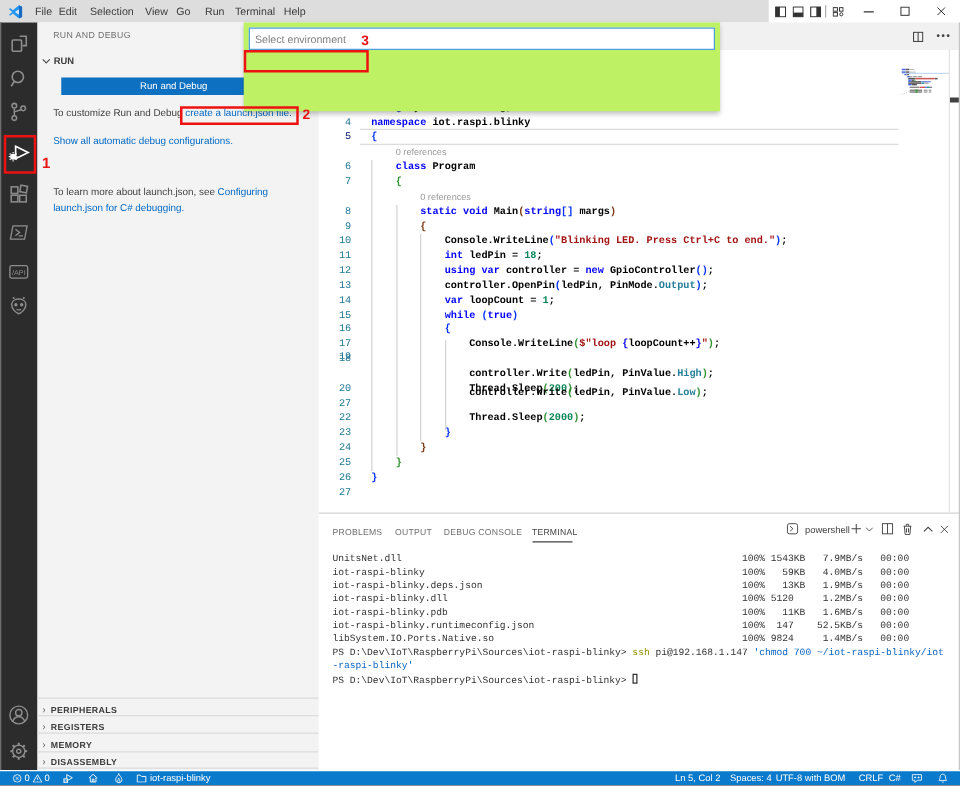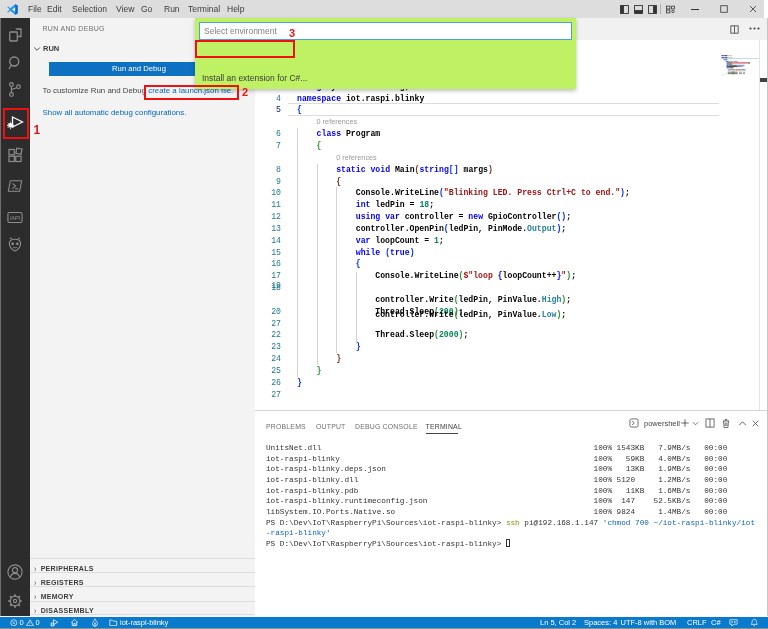--- a/index.html
+++ b/index.html
@@ -1,21 +1,21 @@
 <!DOCTYPE html>
 <html><head>
 <meta charset="utf-8">
 <style>
 * { margin:0; padding:0; box-sizing:border-box; }
 html,body { width:768px; height:629px; overflow:hidden; }
 body { position:relative; font-family:"Liberation Sans", sans-serif; background:#fff; }
 .abs { position:absolute; }
 
 
-#titlebar { left:0; top:0; width:764px; height:18px; background:#dddddd; }
+#titlebar { left:0; top:0; width:615px; height:18px; background:#dddddd; }
 .menu { position:absolute; top:0; height:18px; line-height:18px; font-size:8.5px; color:#3c3c3c; }
 #wintitle { position:absolute; top:0; left:280px; width:208px; height:18px; line-height:18px; font-size:7.5px; color:#333; text-align:center; }
 
 
 #activitybar { left:0; top:18px; width:30px; height:598px; background:#2c2c2c; }
 .abicon { position:absolute; left:0; width:30px; text-align:center; }
 
 
 #sidebar { left:30px; top:18px; width:225px; height:598px; background:#f3f3f3; font-size:7.9px; color:#424242; }
 .sbh { position:absolute; left:12.5px; top:7px; font-size:7px; color:#6f6f6f; letter-spacing:0.3px; }
@@ -178,20 +178,21 @@
 </div>
 
 <div class="abs" id="sidebar">
   <div class="sbh">RUN AND DEBUG</div>
   <div class="abs" style="left:2px;top:25.7px;font-size:7.5px;font-weight:bold;color:#3b3b3b"><svg style="position:absolute;left:1px;top:2.5px" width="8" height="6" viewBox="0 0 8 6" fill="none" stroke="#4f4f4f" stroke-width="1">
         <path d="M1.2 1.5 L4 4.3 L6.8 1.5"></path>
       </svg><span style="margin-left:11px">RUN</span></div>
   <div class="btn" style="left:18.5px;top:44px;width:181px;height:14.2px;line-height:14.2px">Run and Debug</div>
   <div class="abs" style="left:12.5px;top:68.3px;white-space:nowrap">To customize Run and Debug <span class="link">create a launch.json file.</span></div>
   <div class="abs" style="left:12.5px;top:89.7px;white-space:nowrap"><span class="link">Show all automatic debug configurations.</span></div>
+  <div class="abs" style="left:12.5px;top:130.2px;width:176px;line-height:12.4px">To learn more about launch.json, see <span class="link">Configuring launch.json for C# debugging.</span></div>
 
   <div class="sect" style="top:540px"><span class="chev">›</span>PERIPHERALS</div>
   <div class="sect" style="top:554.2px"><span class="chev">›</span>REGISTERS</div>
   <div class="sect" style="top:568.4px"><span class="chev">›</span>MEMORY</div>
   <div class="sect" style="top:582.6px;border-bottom:1px solid #dcdcdc"><span class="chev">›</span>DISASSEMBLY</div>
 </div>
 
 <div class="abs" id="tabstrip">
   <svg class="abs" style="left:475px;top:7px" width="9" height="9" viewBox="0 0 16 16" fill="none" stroke="#424242" stroke-width="1.5">
       <rect x="1.5" y="1.5" width="13" height="13"></rect>
@@ -405,21 +406,20 @@
   </svg>
   <svg class="abs" style="left:749.5px;top:1.5px" width="8.5" height="9" viewBox="0 0 16 16" fill="none" stroke="#fff" stroke-width="1.3">
     <path d="M8 2 C5.5 2,4 3.8,4 6 C4 9.5,2.5 10.5,2.5 11.5 H13.5 C13.5 10.5,12 9.5,12 6 C12 3.8,10.5 2,8 2 Z"></path>
       <path d="M6.5 13.5 C7 14.5,9 14.5,9.5 13.5"></path>
   </svg>
 </div>
 <div class="abs" id="bottomstrip"></div>
 
 <div class="abs" id="dropdown">
   <div id="ddinput">Select environment</div>
-  <div class="ddrow" style="top:52.5px">Install an extension for C#...</div>
 </div>
 
 <div class="redbox" style="left:2.5px;top:108px;width:26.5px;height:31px"></div>
 <div class="rednum" style="left:33.5px;top:123px;font-size:12px">1</div>
 <div class="redbox" style="left:143.5px;top:84.5px;width:95.5px;height:15.5px"></div>
 <div class="rednum" style="left:242px;top:86px;font-size:11px">2</div>
 <div class="redbox" style="left:194.5px;top:39.5px;width:100px;height:18px"></div>
 <div class="rednum" style="left:289px;top:27px;font-size:11px">3</div>
 
 </body></html>

